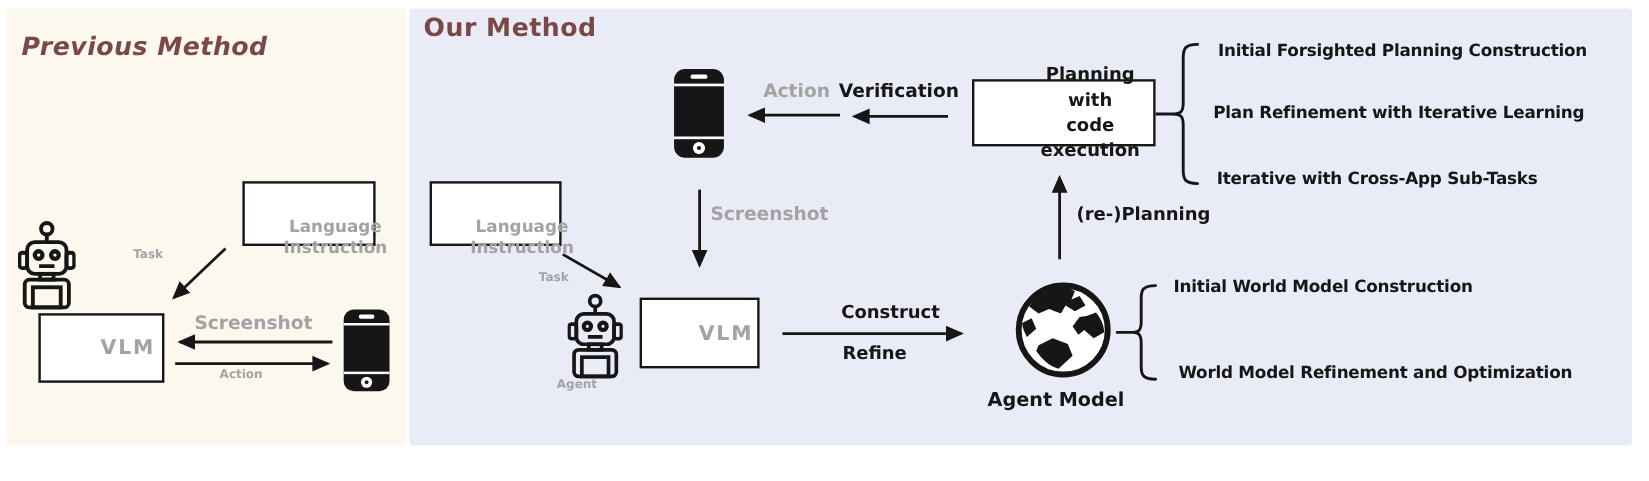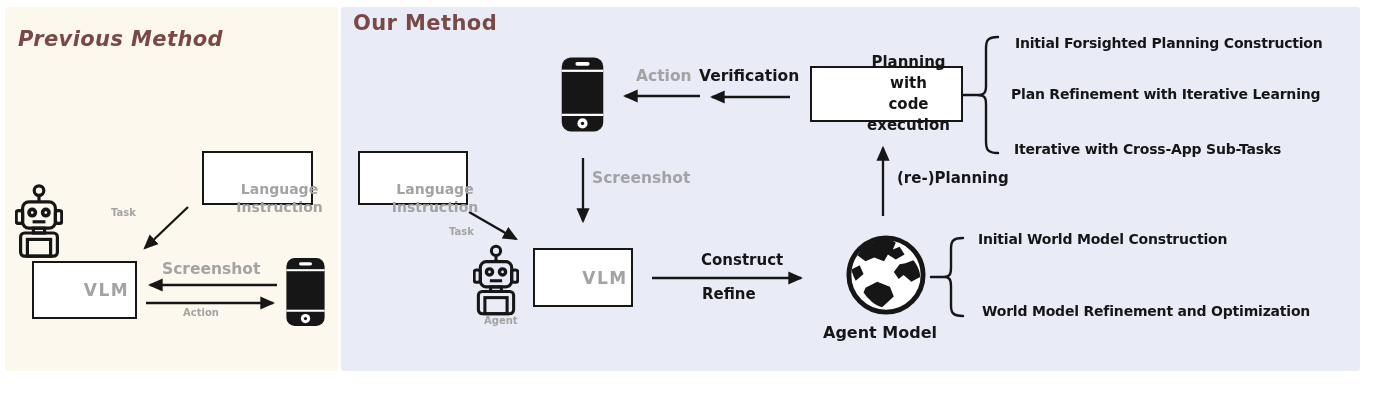--- a/index.html
+++ b/index.html
@@ -137,21 +137,21 @@
       <rect x="9.5" y="23" width="41" height="33" rx="8"></rect>
       <circle cx="21.5" cy="36.5" r="4" stroke-width="4.5"></circle>
       <circle cx="38.5" cy="36.5" r="4" stroke-width="4.5"></circle>
       <line x1="22" y1="48" x2="38" y2="48"></line>
       <rect x="23" y="56" width="14" height="6"></rect>
       <rect x="7" y="62" width="46" height="29" rx="5"></rect>
       <rect x="15.5" y="70" width="29" height="21"></rect>
     </svg>
   </div>
 
-  <div class="lbl lbl-gray" style="left:484px;top:315px;">Agent</div>
+  <div class="lbl lbl-gray" style="left:464px;top:315px;">Agent</div>
 
   <div class="box" style="left:533px;top:248px;width:100px;height:59px;">
     <div class="vlm-label">VLM</div>
   </div>
 
   <div class="lbl lbl-ink" style="left:689px;top:251px;margin-left:12px;">Construct</div>
   <div class="lbl lbl-ink" style="left:702px;top:285px;text-align:center;">Refine</div>
   <div class="lbl lbl-ink" style="left:897px;top:169px;">(re-)Planning</div>
 
   <div class="icon" style="left:845px;top:234px;width:82px;height:82px;">

